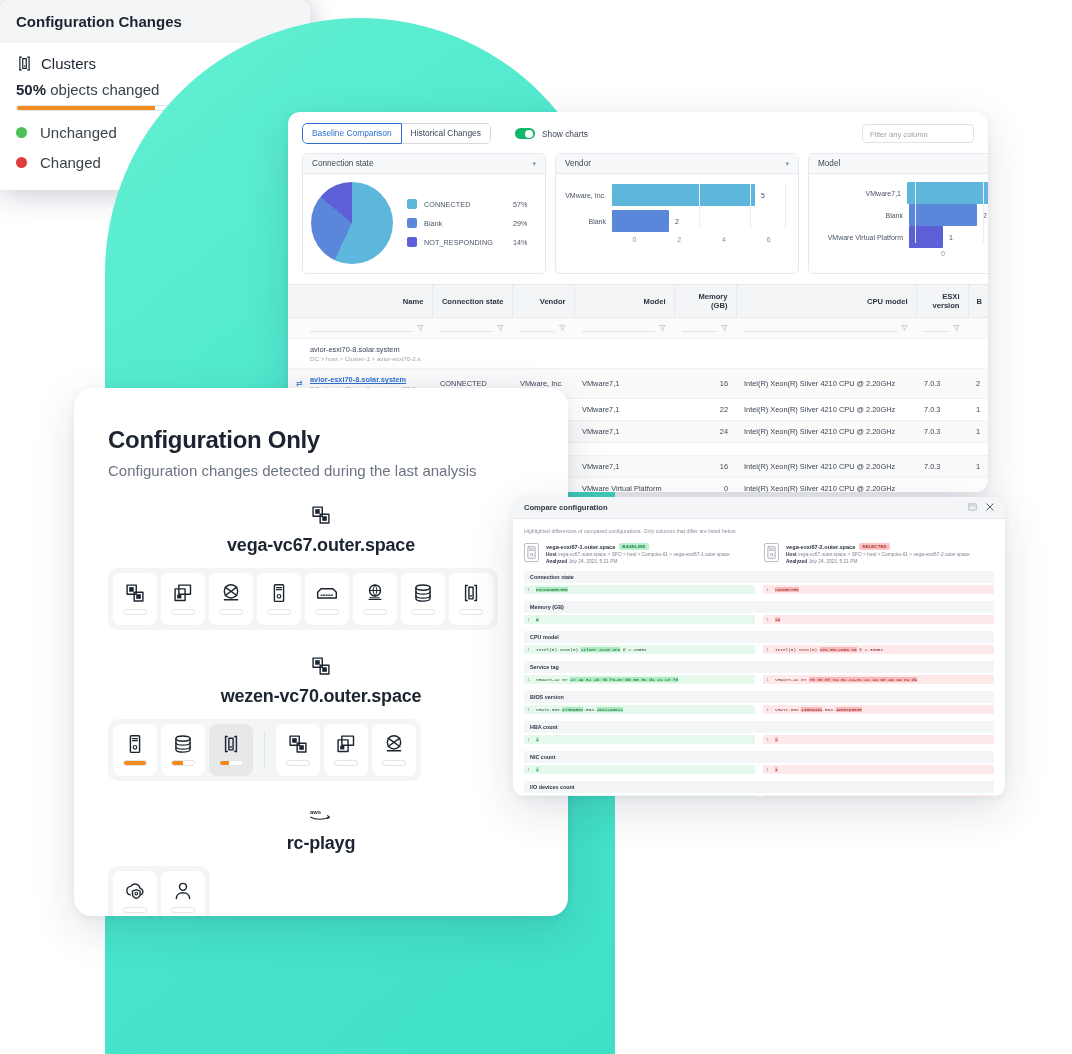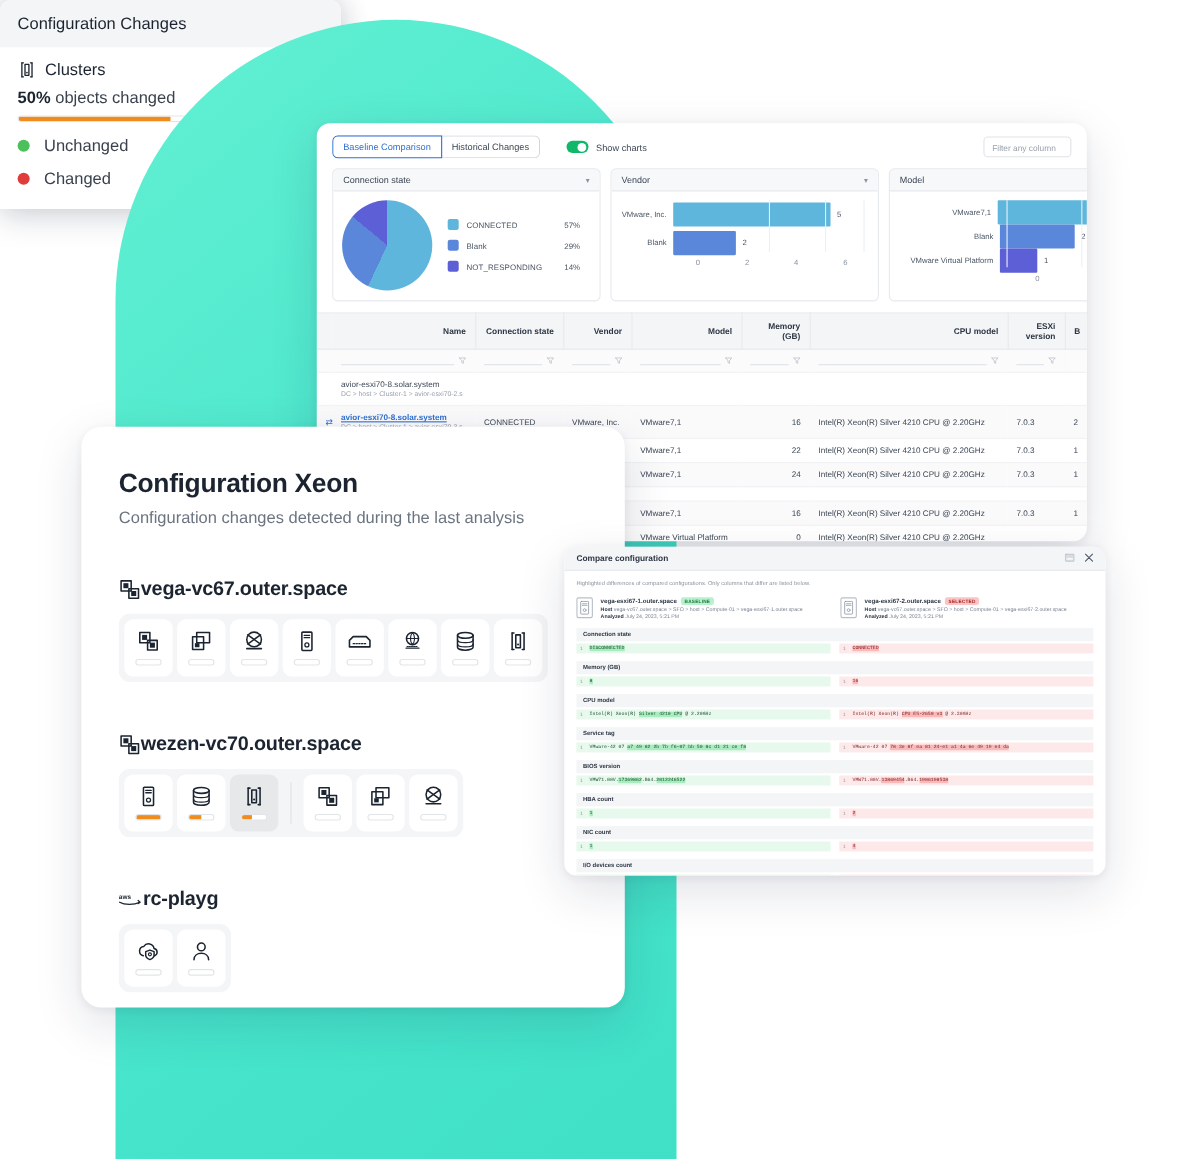--- a/index.html
+++ b/index.html
@@ -40,21 +40,21 @@
   .seg-btn:first-child { border-radius:5px 0 0 5px; }
   .seg-btn:last-child { border-radius:0 5px 5px 0; border-left:none;}
   .toggle-wrap { display:flex; align-items:center; gap:7px; margin-left:24px;}
   .toggle {
     width:20px;height:11px;border-radius:7px;background:#12b76a;position:relative;
   }
   .toggle:after{content:"";position:absolute;right:1.5px;top:1.5px;width:8px;height:8px;border-radius:50%;background:#fff;}
   .toggle-label{font-size:8.4px;color:#3b4654;}
   .filter-any {
     margin-left:auto; font-size:7.6px; color:#9aa2ad; border:1px solid #dfe3e8;
-    border-radius:4px; padding:4px 7px; width:80px; height:19px; line-height:11px;
+    border-radius:4px; padding:4px 7px; width:112px; height:19px; line-height:11px;
     overflow:hidden; white-space:nowrap;
   }
 
   .charts-row { display:flex; gap:9px; padding:0 14px; }
   .chart-card { border:1px solid #e6e9ed; border-radius:5px; background:#fff; flex:0 0 auto; overflow:hidden;}
   .chart-head {
     background:#f7f8fa; border-bottom:1px solid #e6e9ed; padding:5px 9px;
     font-size:8.2px; color:#3b4654; display:flex; align-items:center; justify-content:space-between;
   }
   .chev { font-size:7px; color:#8a93a0;}
@@ -102,21 +102,21 @@
   .nm-sub{font-size:6.2px;color:#9aa2ad;margin-top:1px;white-space:nowrap;overflow:hidden;}
   .row-alt{background:#fafafb;}
   .swapicon{color:#2f6fd0;font-size:8px;}
   .num{text-align:right;}
 
   
   #win-drift{left:74px; top:388px; width:494px; height:528px; z-index:4; border-radius:18px;}
   .drift-pad{padding:38px 34px 0 34px;}
   .drift-title{font-size:24px;font-weight:bold;color:#1b2430;letter-spacing:-.3px;}
   .drift-sub{font-size:15px;color:#6b7480;margin-top:8px;}
-  .vc-head{display:flex;align-items:center;margin-top:46px;}
+  .vc-head{display:flex;align-items:center;gap:10px;margin-top:26px;flex-direction:column;}
   .vc-name{font-size:18px;font-weight:bold;color:#1b2430;letter-spacing:-.2px;}
   .icon-strip{
     display:flex;align-items:center;gap:4px;background:#f4f5f6;border-radius:10px;
     padding:5px;margin-top:12px;width:max-content;
   }
   .icon-tile{
     width:44px;height:52px;background:#fff;border-radius:8px;
     display:flex;flex-direction:column;align-items:center;justify-content:center;gap:6px;
   }
   .icon-tile.sel{background:#e7e8ea;}
@@ -125,21 +125,21 @@
   .pill i{display:block;height:100%;background:#F08C1E;}
   .strip-div{width:1px;height:38px;background:#dfe2e5;margin:0 7px;}
 
   
   #pop-changes{
     left:200px; top:727px; width:310px; height:190px; z-index:6;
     background:#fff; border-radius:10px 10px 0 0;
     box-shadow:0 -4px 26px rgba(20,30,60,.16), 0 10px 30px rgba(20,30,60,.12);
     overflow:hidden;
   }
-  .pop-head{background:#f4f5f6;padding:13px 16px;font-size:15px;font-weight:normal;color:#1b2430;}
+  .pop-head{background:#f4f5f6;padding:13px 16px;font-size:15px;font-weight:bold;color:#1b2430;}
   .pop-body{padding:12px 16px 0 16px;}
   .pop-obj{display:flex;align-items:flex-end;gap:8px;font-size:15px;color:#1b2430;}
   .pop-pct{margin-top:9px;font-size:15px;color:#3a424d;}
   .pop-pct b{color:#1b2430;}
   .progress{margin-top:7px;height:6px;border-radius:4px;background:#fff;border:1px solid #e2e5e8;overflow:hidden;}
   .progress i{display:block;height:100%;background:#F08C1E;}
   .pop-stat{display:flex;align-items:center;margin-top:13px;font-size:15px;color:#3a424d;}
   .dot{width:11px;height:11px;border-radius:50%;margin-right:13px;}
   .pop-stat .cnt{margin-left:auto;font-weight:bold;color:#1b2430;}
 
@@ -479,21 +479,21 @@
           <td>Intel(R) Xeon(R) Silver 4210 CPU @ 2.20GHz</td>
           <td></td>
           <td></td>
         </tr>
       </tbody>
     </table>
   </div>
 
   <div class="card" id="win-drift">
     <div class="drift-pad">
-      <div class="drift-title">Configuration Xeon</div>
+      <div class="drift-title">Configuration Only</div>
       <div class="drift-sub">Configuration changes detected during the last analysis</div>
 
       <div class="vc-head">
         <svg width="20" height="20" viewBox="0 0 24 24">
           <rect x="2.5" y="2.5" width="11" height="11" fill="none" stroke="#1b2430" stroke-width="1.7"></rect>
           <rect x="11" y="11" width="10.5" height="10.5" fill="none" stroke="#1b2430" stroke-width="1.7"></rect>
           <rect x="13.5" y="13.5" width="5.5" height="5.5" fill="#1b2430"></rect>
           <rect x="5" y="5" width="5.5" height="5.5" fill="#1b2430"></rect>
         </svg>
         <span class="vc-name">vega-vc67.outer.space</span>

